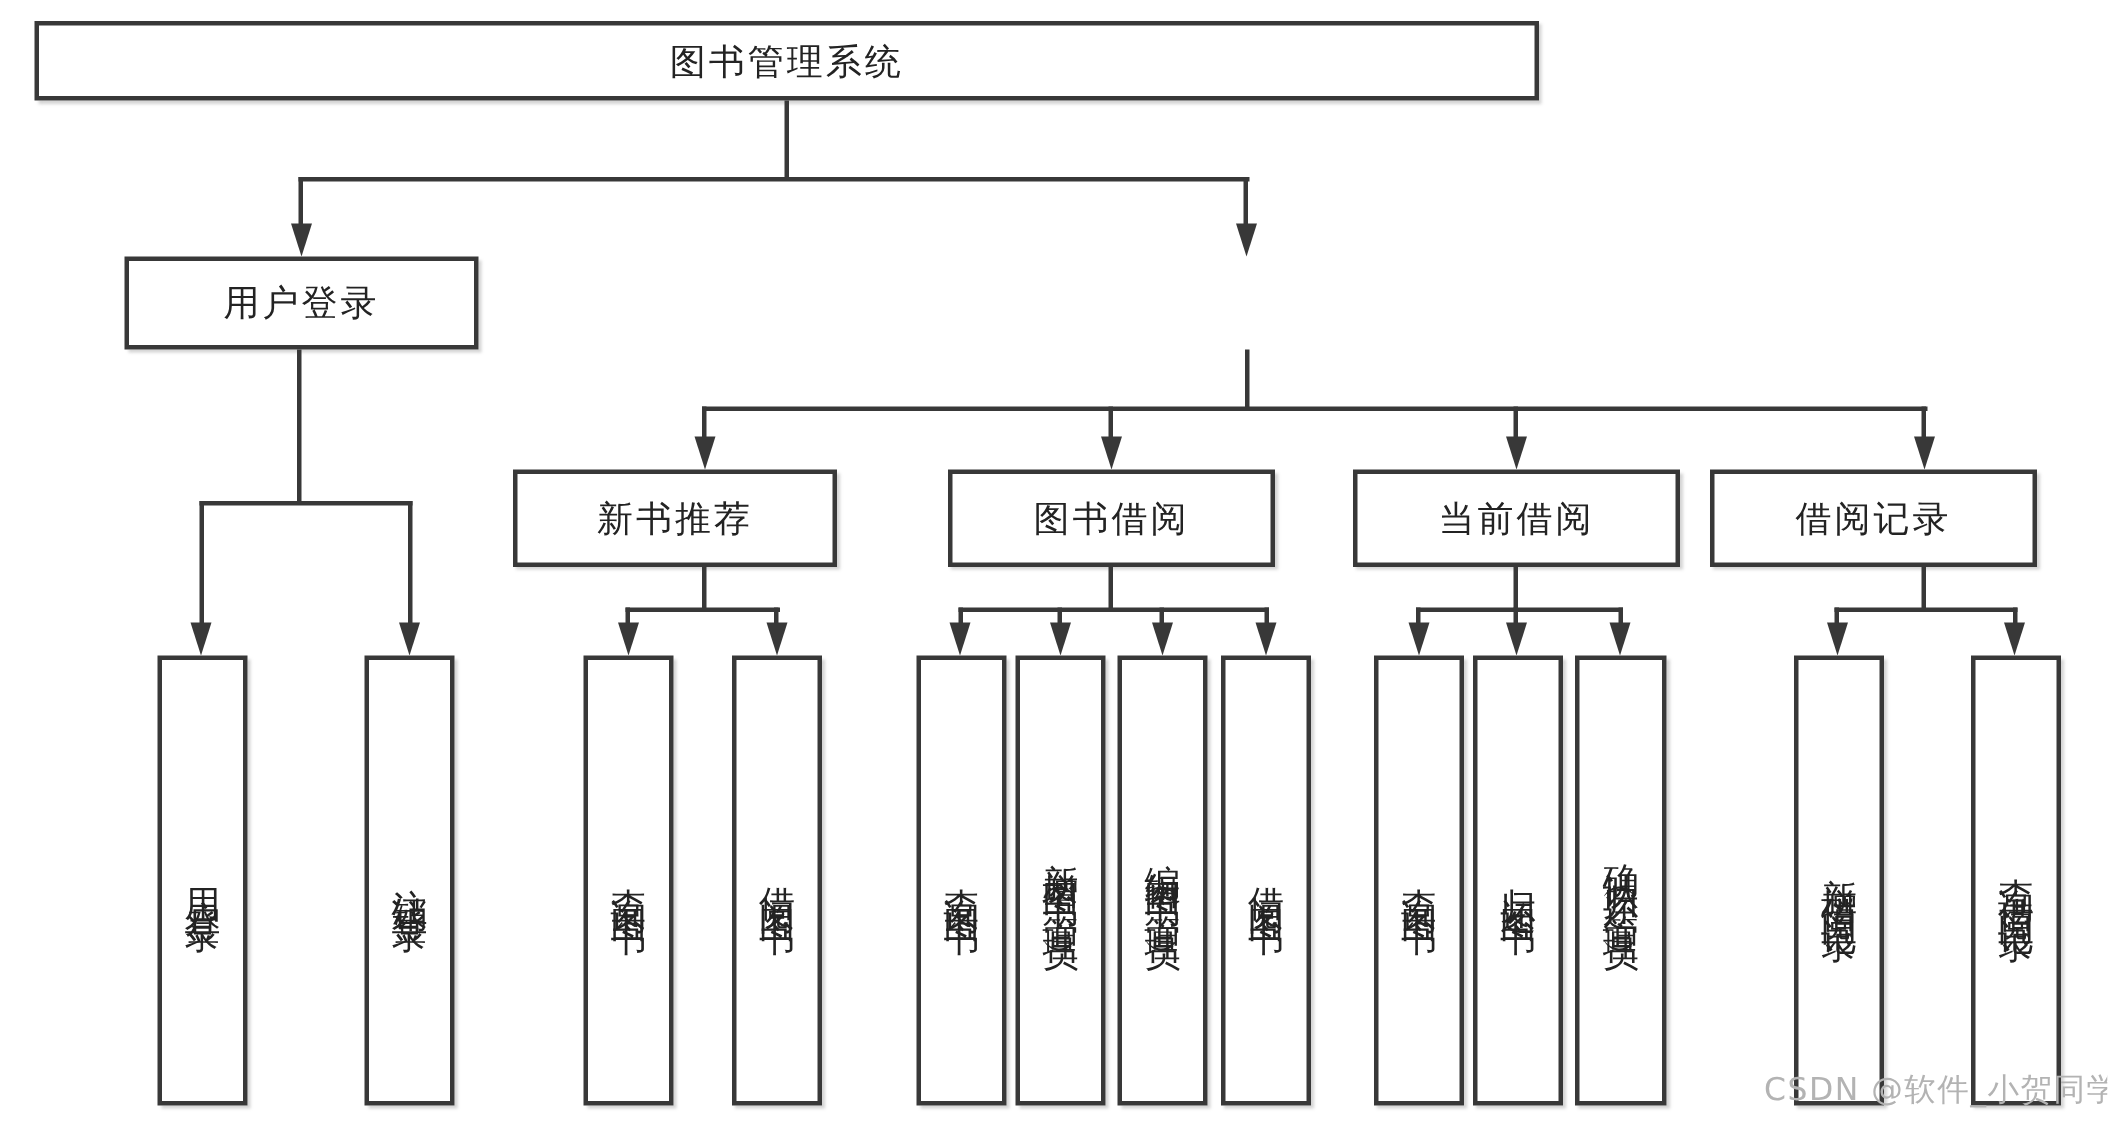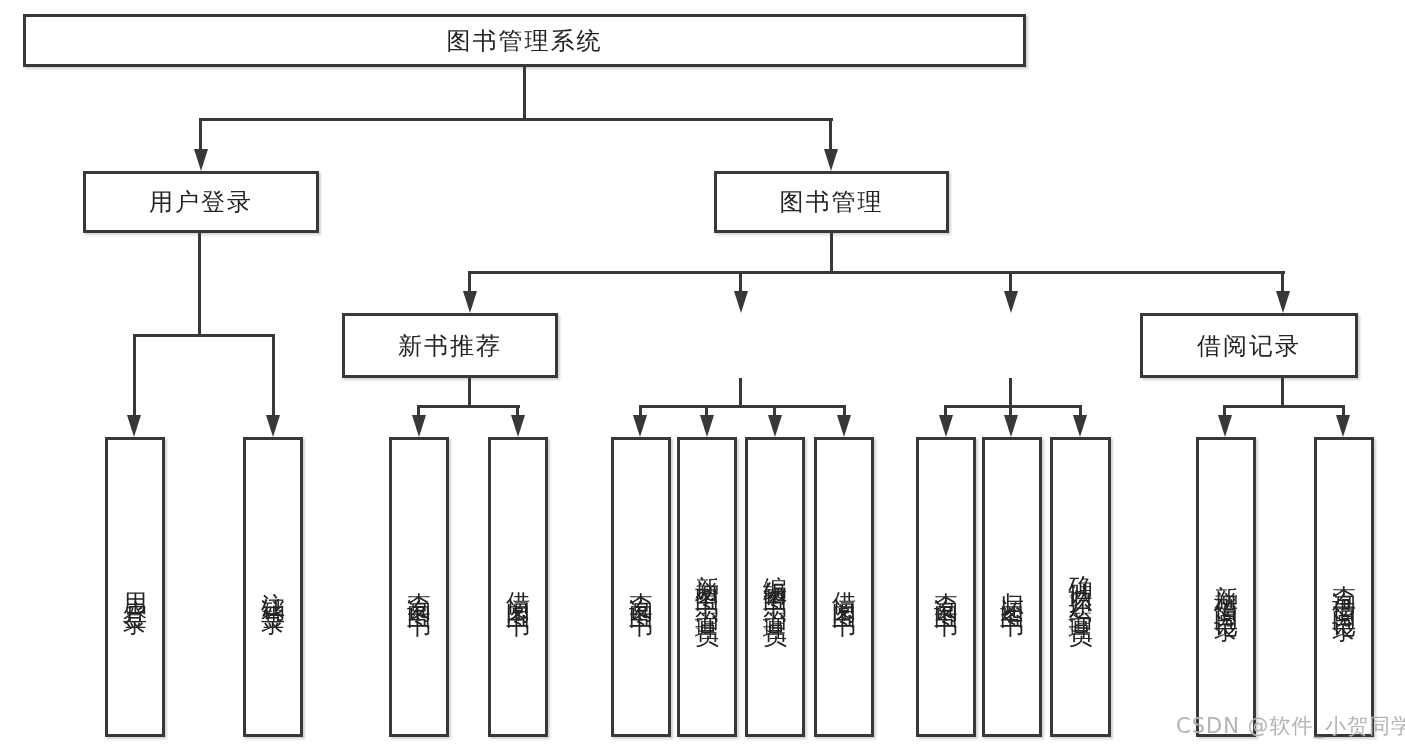--- a/index.html
+++ b/index.html
@@ -63,41 +63,42 @@
   <div class="box" style="left:23px; top:14px; width:1003px; height:53px;">图书管理系统</div>
 
   <div class="line" style="left:523px; top:67px; width:3px; height:52px;"></div>
   <div class="line" style="left:199px; top:118px; width:634px; height:3px;"></div>
   <div class="line" style="left:199px; top:118px; width:3px; height:33px;"></div>
   <div class="line" style="left:829px; top:118px; width:3px; height:33px;"></div>
   <div class="arrow" style="left:194px; top:149px;"></div>
   <div class="arrow" style="left:824px; top:149px;"></div>
 
   <div class="box" style="left:83px; top:171px; width:236px; height:62px;">用户登录</div>
-  <div class="box" style="left:714px; top:171px; width:235px; height:62px;">图书管理</div>
 
   <div class="line" style="left:198px; top:233px; width:3px; height:103px;"></div>
   <div class="line" style="left:133px; top:334px; width:142px; height:3px;"></div>
   <div class="line" style="left:133px; top:334px; width:3px; height:82px;"></div>
   <div class="line" style="left:272px; top:334px; width:3px; height:82px;"></div>
   <div class="arrow" style="left:127px; top:415px;"></div>
   <div class="arrow" style="left:266px; top:415px;"></div>
 
   <div class="line" style="left:830px; top:233px; width:3px; height:40px;"></div>
   <div class="line" style="left:468px; top:271px; width:817px; height:3px;"></div>
   <div class="line" style="left:468px; top:271px; width:3px; height:21px;"></div>
   <div class="line" style="left:739px; top:271px; width:3px; height:21px;"></div>
   <div class="line" style="left:1009px; top:271px; width:3px; height:21px;"></div>
   <div class="line" style="left:1281px; top:271px; width:3px; height:21px;"></div>
   <div class="arrow" style="left:463px; top:291px;"></div>
   <div class="arrow" style="left:734px; top:291px;"></div>
   <div class="arrow" style="left:1004px; top:291px;"></div>
   <div class="arrow" style="left:1276px; top:291px;"></div>
 
   <div class="box" style="left:342px; top:313px; width:216px; height:65px;">新书推荐</div>
+  <div class="box" style="left:632px; top:313px; width:218px; height:65px;">图书借阅</div>
+  <div class="box" style="left:902px; top:313px; width:218px; height:65px;">当前借阅</div>
   <div class="box" style="left:1140px; top:313px; width:218px; height:65px;">借阅记录</div>
 
   <div class="line" style="left:468px; top:378px; width:3px; height:29px;"></div>
   <div class="line" style="left:417px; top:405px; width:103px; height:3px;"></div>
   <div class="line" style="left:417px; top:405px; width:3px; height:12px;"></div>
   <div class="line" style="left:516px; top:405px; width:3px; height:12px;"></div>
   <div class="arrow" style="left:412px; top:415px;"></div>
   <div class="arrow" style="left:511px; top:415px;"></div>
 
   <div class="line" style="left:739px; top:378px; width:3px; height:29px;"></div>

